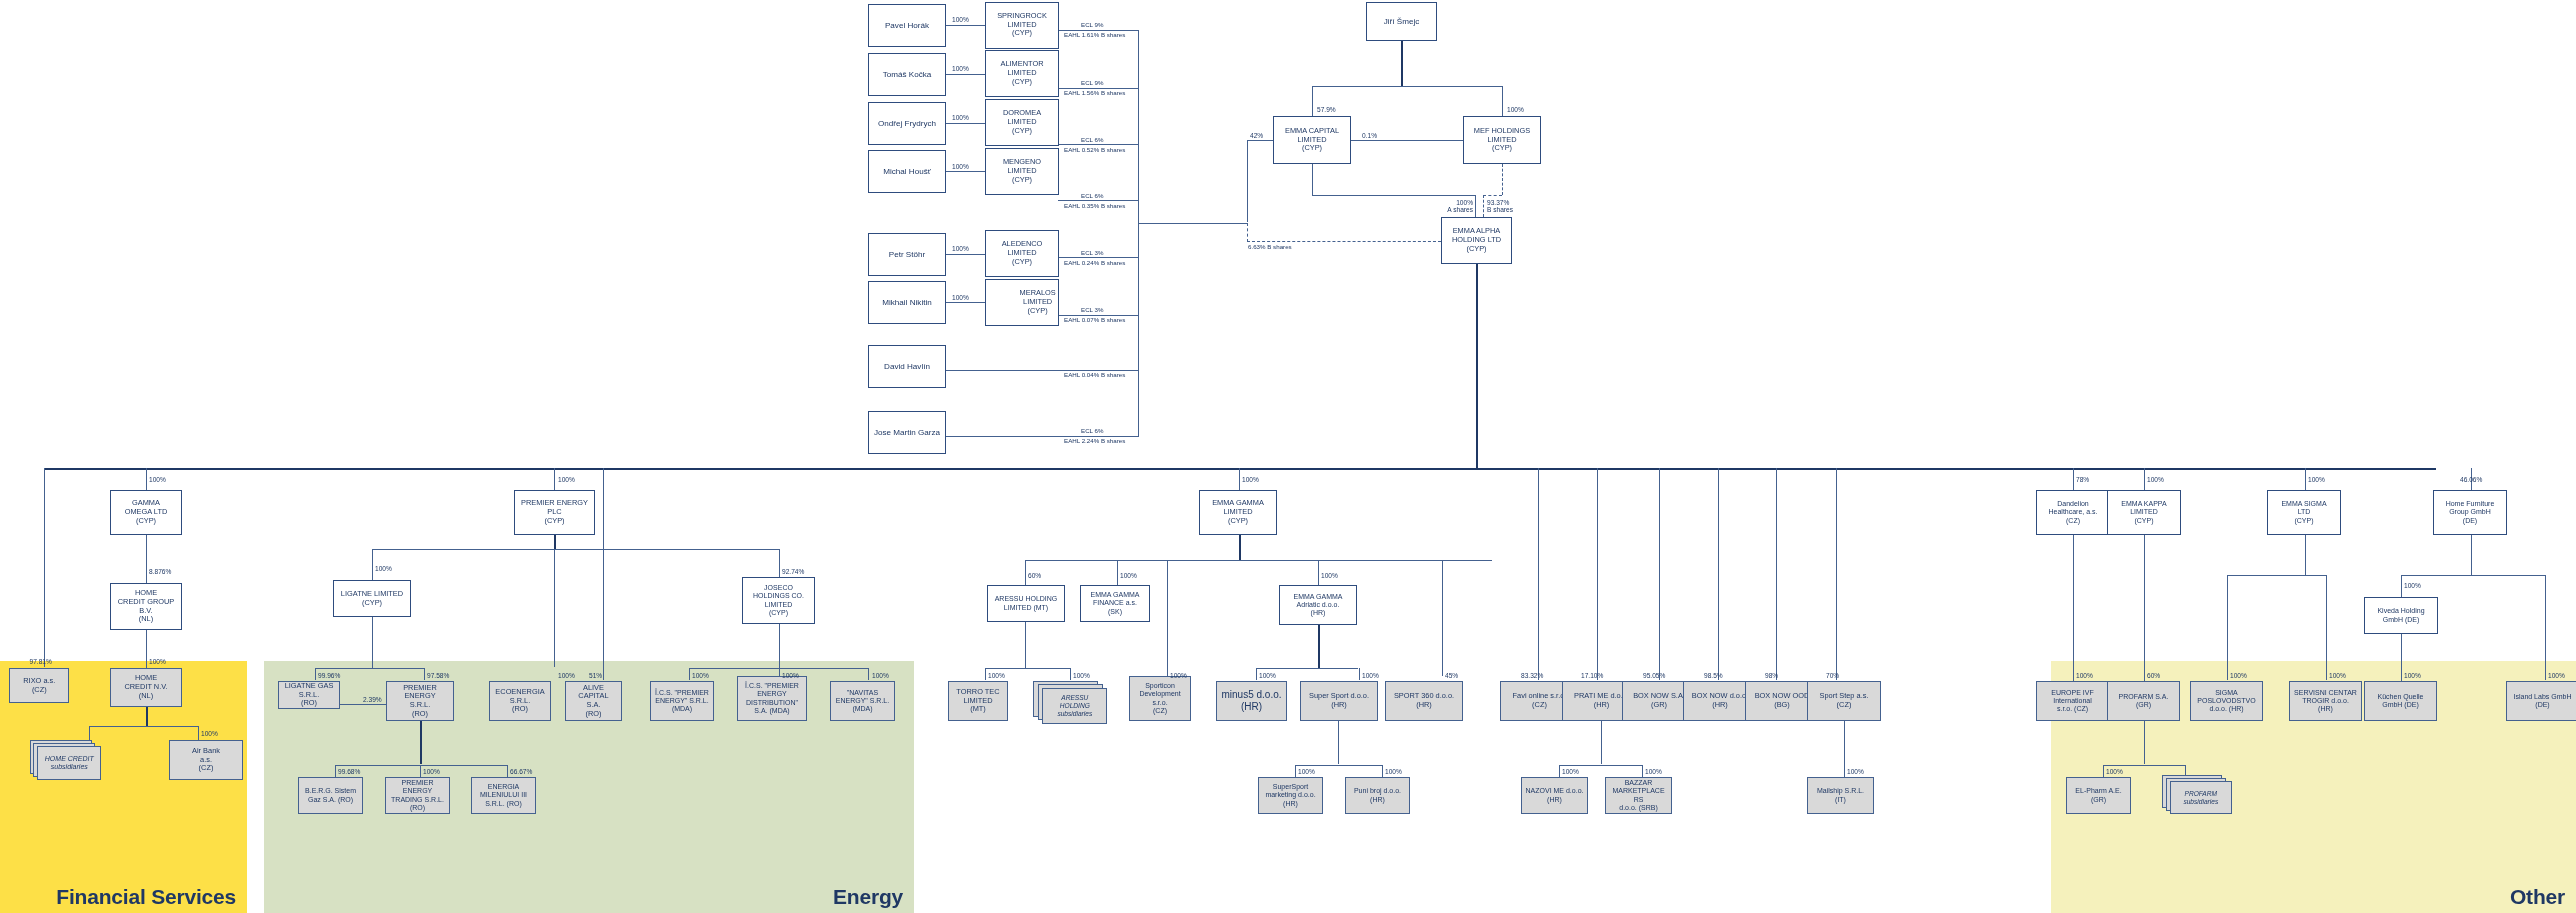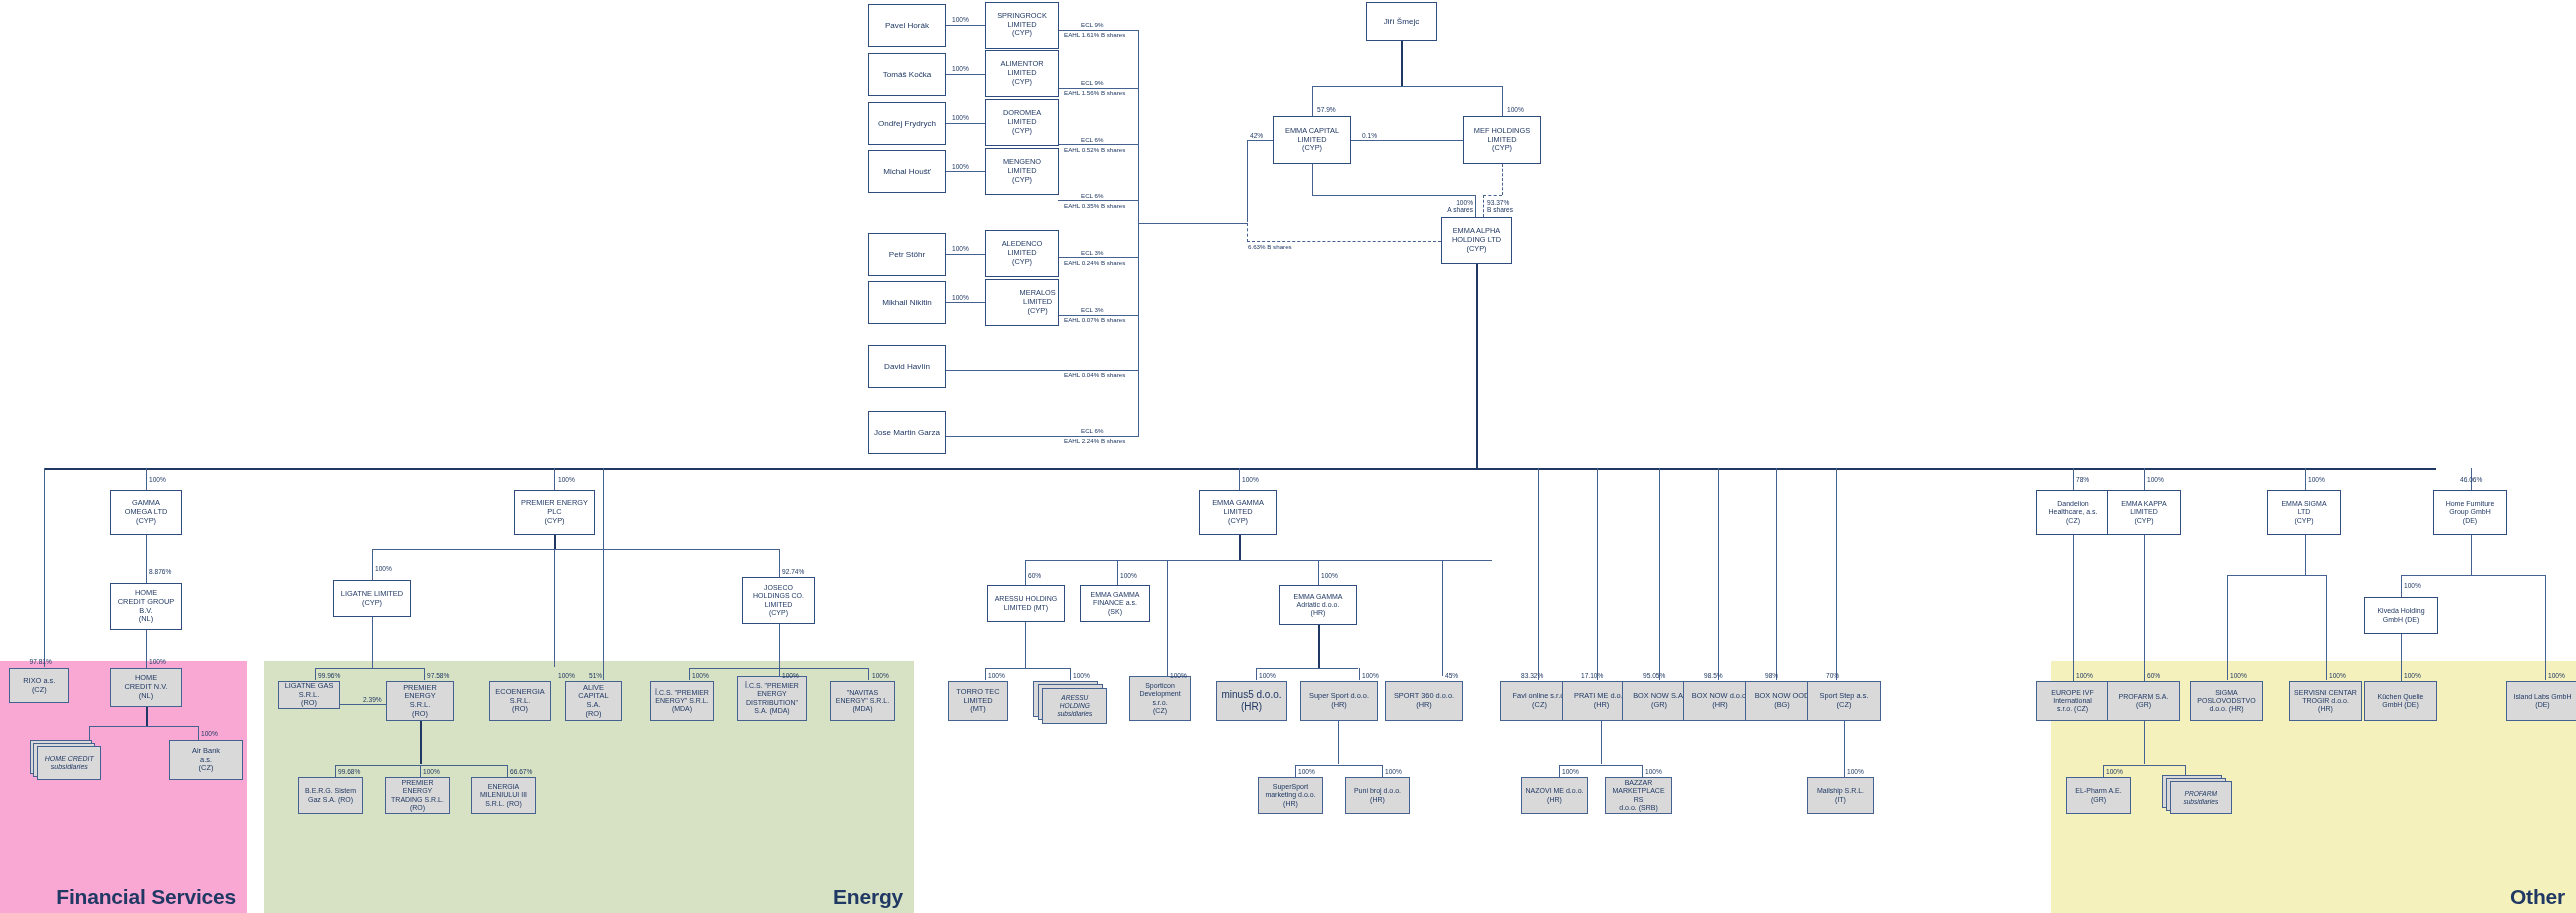--- a/index.html
+++ b/index.html
@@ -35,21 +35,21 @@
   
   .pct{position:absolute;font-size:6.6px;color:#1F3864;white-space:nowrap;z-index:6;}
   .pct.c{text-align:center;}
   .note{position:absolute;font-size:6.2px;color:#1F3864;white-space:nowrap;z-index:6;}
 </style>
 </head>
 <body>
 
 <div id="canvas">
 
-  <div class="band" style="left:0px;top:661px;width:247px;height:253px;background:#f9a8d4;">
+  <div class="band" style="left:0px;top:661px;width:247px;height:253px;background:#fde047;">
     <div class="band-label">Financial Services</div>
   </div>
   <div class="band" style="left:264px;top:661px;width:650px;height:253px;background:#D7E1C3;">
     <div class="band-label">Energy</div>
   </div>
   <div class="band" style="left:2051px;top:661px;width:525px;height:253px;background:#F5F1BC;">
     <div class="band-label">Other</div>
   </div>
 
   <div class="box" style="left:868px;top:3.9px;width:78px;height:43px;font-size:8.1px;">

